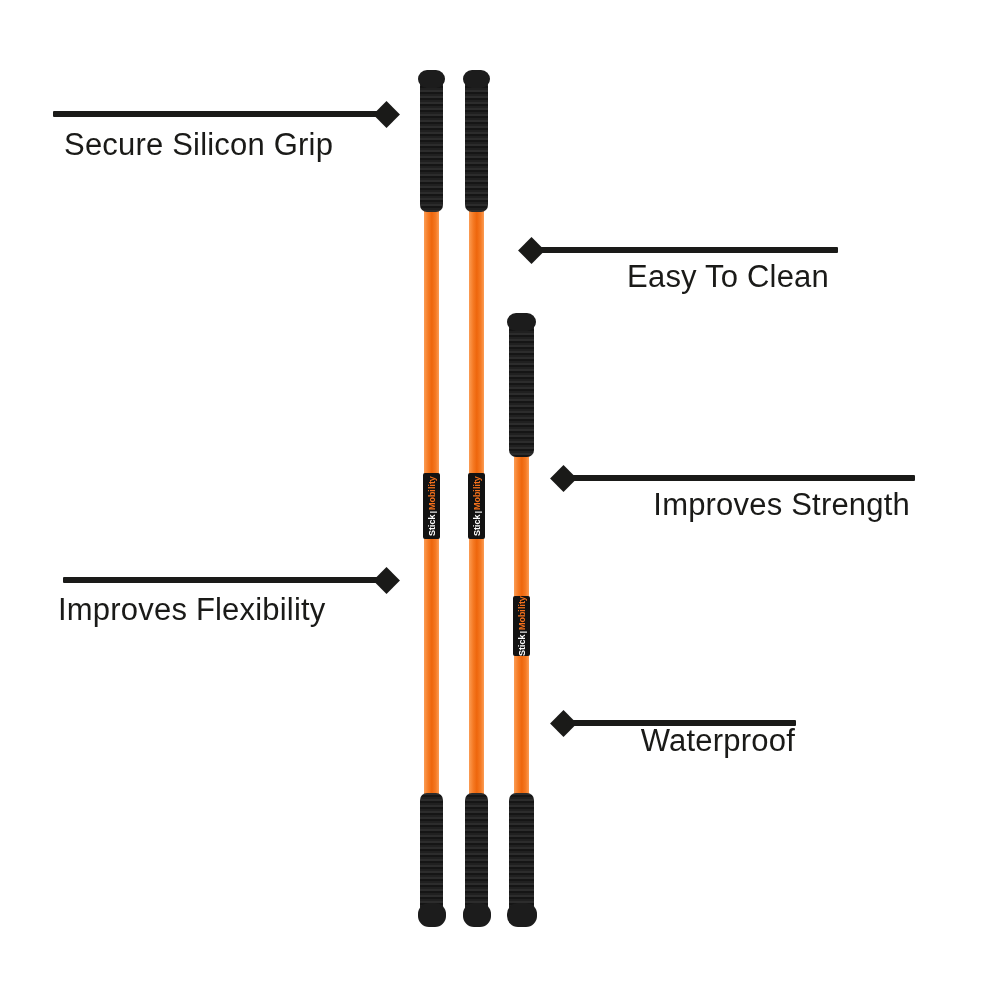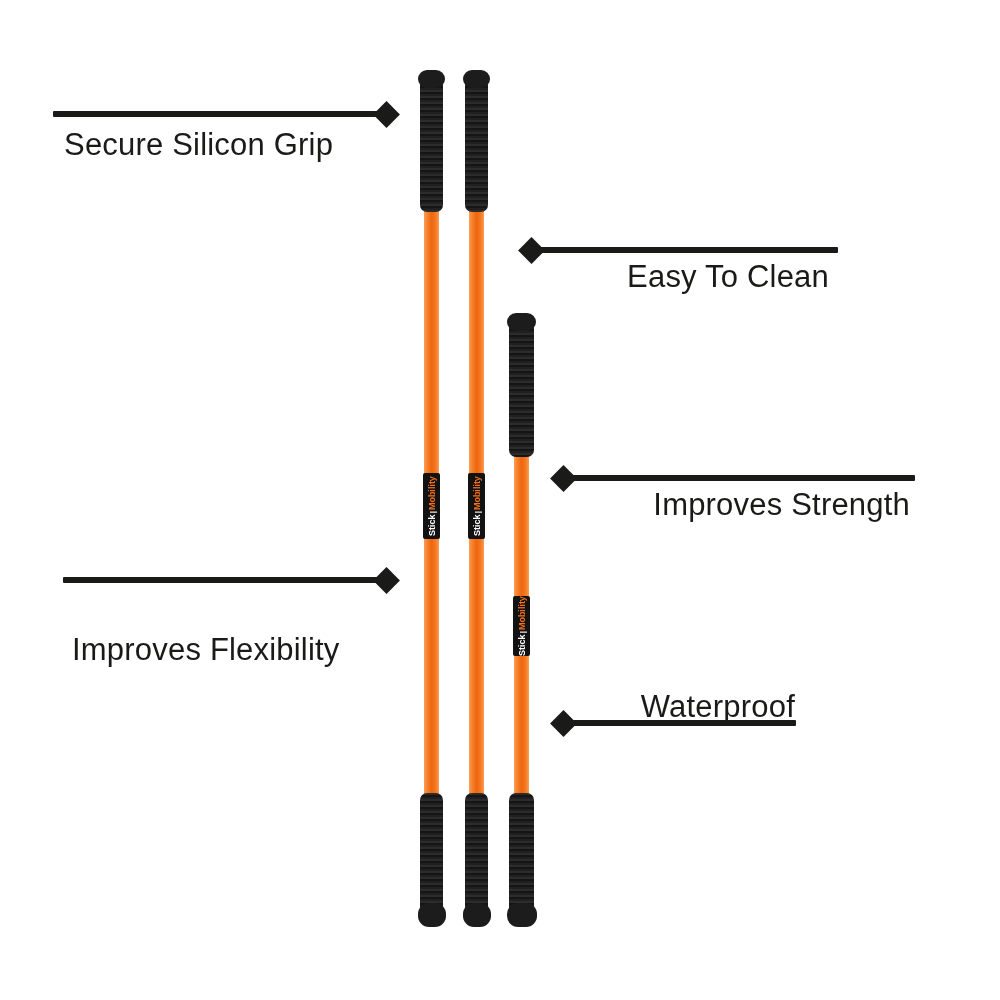--- a/index.html
+++ b/index.html
@@ -28,26 +28,26 @@
   .c2-label { right:171px; top:258px; text-align:right; }
 
   
   .c3-diamond { left:554px; top:469px; }
   .c3-line { left:566px; top:475px; width:349px; }
   .c3-label { right:90px; top:486px; text-align:left; }
 
   
   .c4-line { left:63px; top:577px; width:320px; }
   .c4-diamond { left:377px; top:571px; }
-  .c4-label { left:72px; top:591px;margin-top:40px; }
+  .c4-label { left:58px; top:591px; }
 
   
   .c5-diamond { left:554px; top:714px; }
   .c5-line { left:566px; top:720px; width:230px; }
-  .c5-label { right:205px; top:688px; text-align:left; }
+  .c5-label { right:205px; top:722px; text-align:left; }
 
   
   .stick { position:absolute; }
   .stick1 { left:420px; top:70px;  width:23px; height:857px; }
   .stick2 { left:465px; top:70px;  width:23px; height:857px; }
   .stick3 { left:509px; top:315px; width:25px; height:612px; }
 
   .shaft {
     position:absolute;
     background:linear-gradient(90deg,#fb9c54 0%,#f57a24 28%,#ee660c 52%,#f57a24 78%,#fb9c54 100%);

